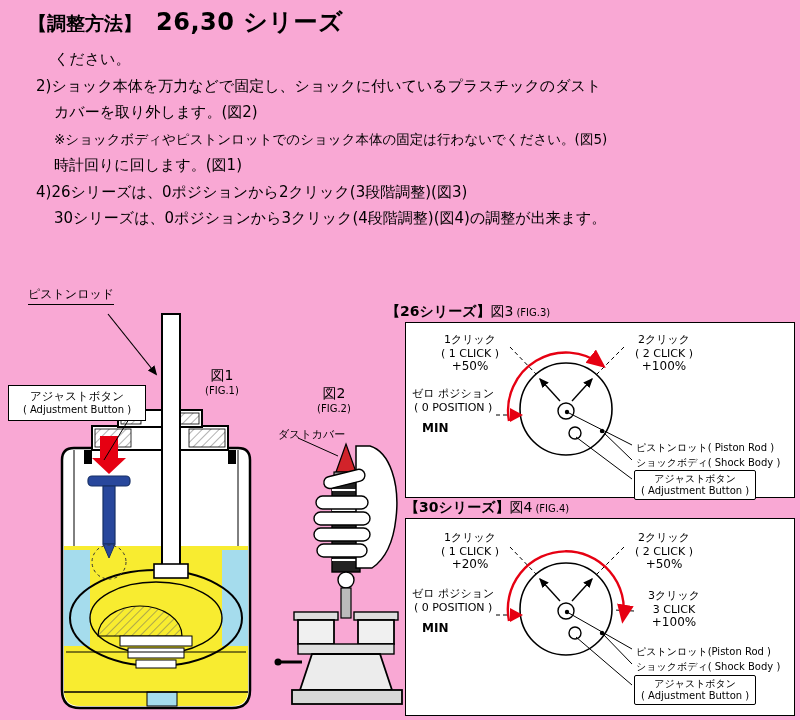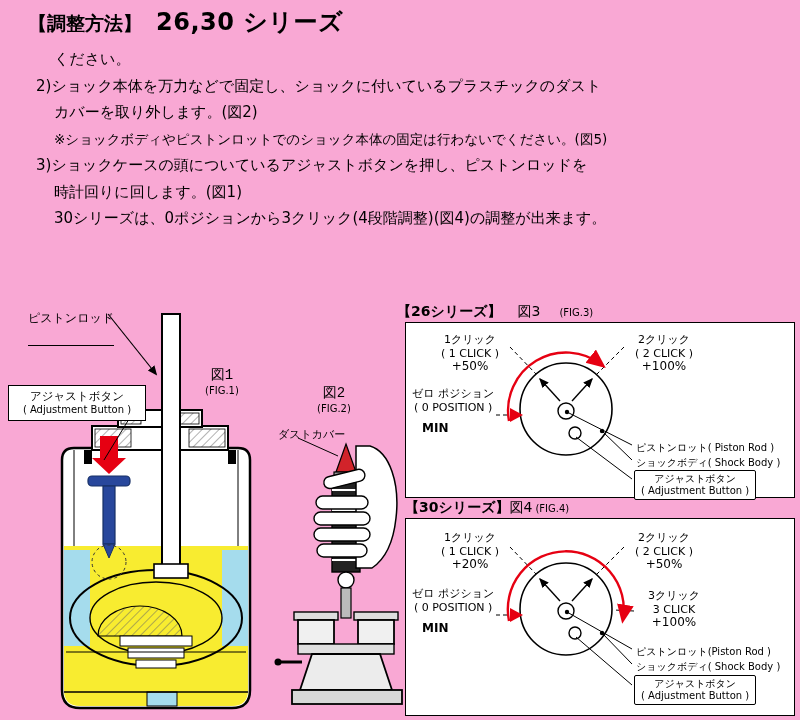--- a/index.html
+++ b/index.html
@@ -10,21 +10,21 @@
   .hdr { position:absolute; left:28px; top:6px; display:flex; align-items:baseline; }
   .hdr-method { font-size:19px; font-weight:700; }
   .hdr-series { font-size:24px; font-weight:700; margin-left:14px; letter-spacing:0.5px; }
 
   .instructions { position:absolute; left:36px; top:46px; width:756px; }
   .iline { font-size:15px; line-height:26.5px; white-space:nowrap; }
   .ind  { padding-left:18px; }
   .note { padding-left:18px; font-size:13.5px; }
 
   .lbl { position:absolute; white-space:nowrap; }
-  .t14 { font-size:14px;font-family:Liberation Mono, monospace; }
+  .t14 { font-size:14px; }
   .t12 { font-size:12px; }
   .t11 { font-size:11px; }
   .figtag { text-align:center; line-height:15px; }
   .figtag .sub { font-size:10px; }
 
   .box-label { position:absolute; border:1.5px solid #000; background:#fff; text-align:center;
                padding:3px 6px; line-height:14px; }
   .box-label .jp { font-size:11.5px; }
   .box-label .en { font-size:10px; }
 
@@ -52,22 +52,22 @@
   <div class="hdr">
     <span class="hdr-method">【調整方法】</span>
     <span class="hdr-series">26,30 シリーズ</span>
   </div>
 
   <div class="instructions">
     <div class="iline ind">ください。</div>
     <div class="iline">2)ショック本体を万力などで固定し、ショックに付いているプラスチックのダスト</div>
     <div class="iline ind">カバーを取り外します。(図2)</div>
     <div class="iline note">※ショックボディやピストンロットでのショック本体の固定は行わないでください。(図5)</div>
-    <div class="iline">3)ショックケースの頭についているアジャストボタンを押し、ピストンロッドを</div>
     <div class="iline ind">時計回りに回します。(図1)</div>
+    <div class="iline">4)26シリーズは、0ポジションから2クリック(3段階調整)(図3)</div>
     <div class="iline ind">30シリーズは、0ポジションから3クリック(4段階調整)(図4)の調整が出来ます。</div>
   </div>
 
   <svg style="left:0;top:300;" width="270" height="420" viewBox="0 0 270 420">
     <defs>
       <pattern id="h1" width="6" height="6" patternUnits="userSpaceOnUse" patternTransform="rotate(45)">
         <line x1="0" y1="0" x2="0" y2="6" stroke="#666" stroke-width="1"></line>
       </pattern>
       <marker id="arrK" markerWidth="9" markerHeight="9" refX="6.5" refY="3.5" orient="auto">
         <path d="M0,0 L8,3.5 L0,7 Z" fill="#000"></path>
@@ -119,21 +119,21 @@
       <rect x="88" y="176" width="42" height="10" rx="4" fill="#28479c" stroke="#173066" stroke-width="1.2"></rect>
       <rect x="103" y="186" width="12" height="58" fill="#28479c" stroke="#173066" stroke-width="1.2"></rect>
       <polygon points="103,244 115,244 109,258" fill="#28479c" stroke="#173066" stroke-width="1"></polygon>
       <circle cx="109" cy="262" r="17" fill="none" stroke="#333" stroke-width="1" stroke-dasharray="3,3"></circle>
     </g>
 
     <line x1="108" y1="14" x2="156" y2="74" stroke="#000" stroke-width="1.2" marker-end="url(#arrK)"></line>
     <line x1="140" y1="101" x2="104" y2="160" stroke="#000" stroke-width="1"></line>
   </svg>
 
-  <div class="lbl t12" style="left:28px; top:310px; border-bottom:1px solid #000; padding-bottom:18px;">ピストンロッド</div>
+  <div class="lbl t12" style="left:28px; top:286px; border-bottom:1px solid #000; padding-bottom:1px;">ピストンロッド</div>
 
   <div class="lbl figtag" style="left:192px; top:368px; width:60px;">
     <div class="t14">図1</div>
     <div class="sub">(FIG.1)</div>
   </div>
 
   <div class="box-label" style="left:8px; top:385px; width:138px;">
     <div class="jp">アジャストボタン</div>
     <div class="en">( Adjustment Button )</div>
   </div>
@@ -179,21 +179,21 @@
       <circle cx="6" cy="262" r="3.5" fill="#000"></circle>
     </g>
   </svg>
 
   <div class="lbl figtag" style="left:306px; top:386px; width:56px;">
     <div class="t14">図2</div>
     <div class="sub">(FIG.2)</div>
   </div>
   <div class="lbl t11" style="left:278px; top:427px;">ダストカバー</div>
 
-  <div class="panel-title" style="left:397px; top:303px;gap:16px;">
+  <div class="panel-title" style="left:386px; top:303px;">
     <span class="pt-main">【26シリーズ】</span>
     <span class="pt-fig">図3</span>
     <span class="pt-sub">(FIG.3)</span>
   </div>
 
   <div class="panel" style="left:405px; top:322px; width:390px; height:176px;">
     <svg style="left:0;top:0;" width="390" height="176" viewBox="0 0 390 176">
       <defs>
         <marker id="ab3" markerWidth="8" markerHeight="8" refX="6" refY="3" orient="auto">
           <path d="M0,0 L7,3 L0,6 Z" fill="#000"></path>

